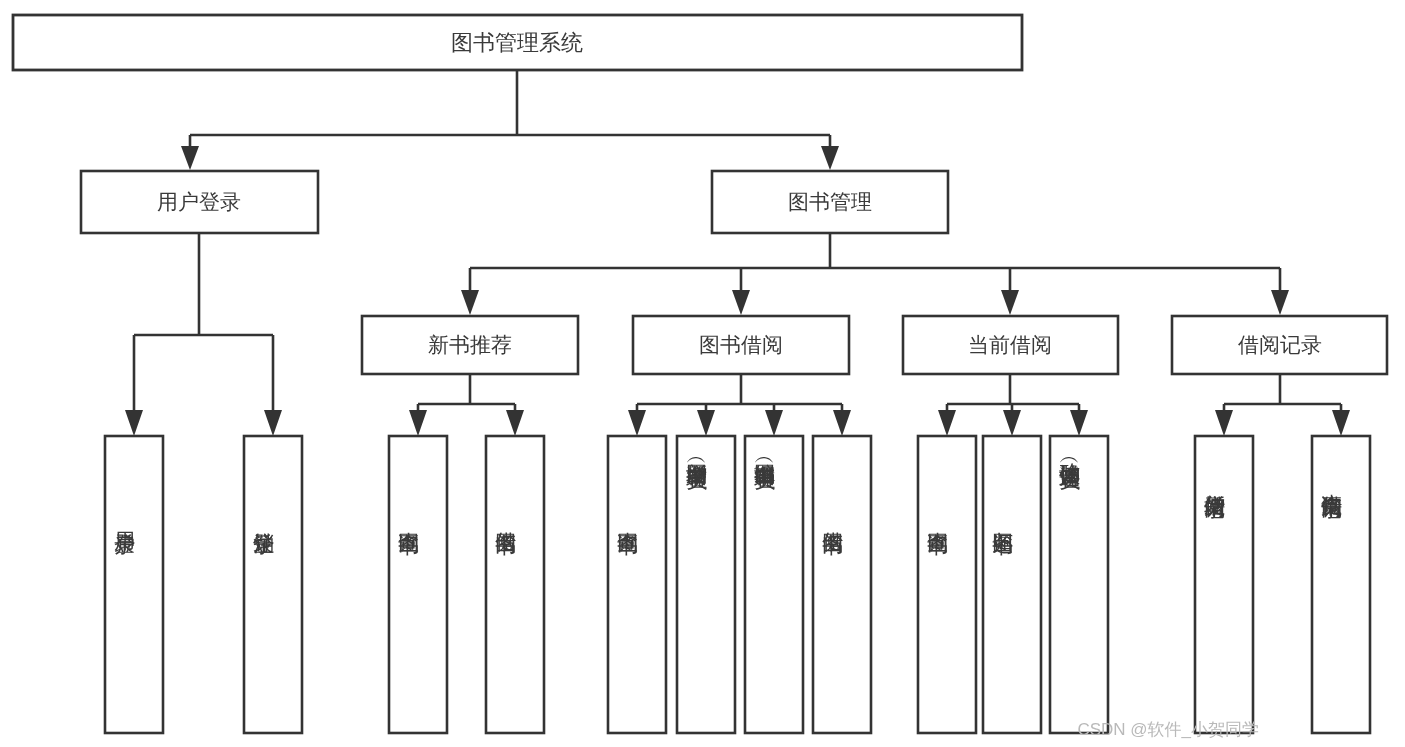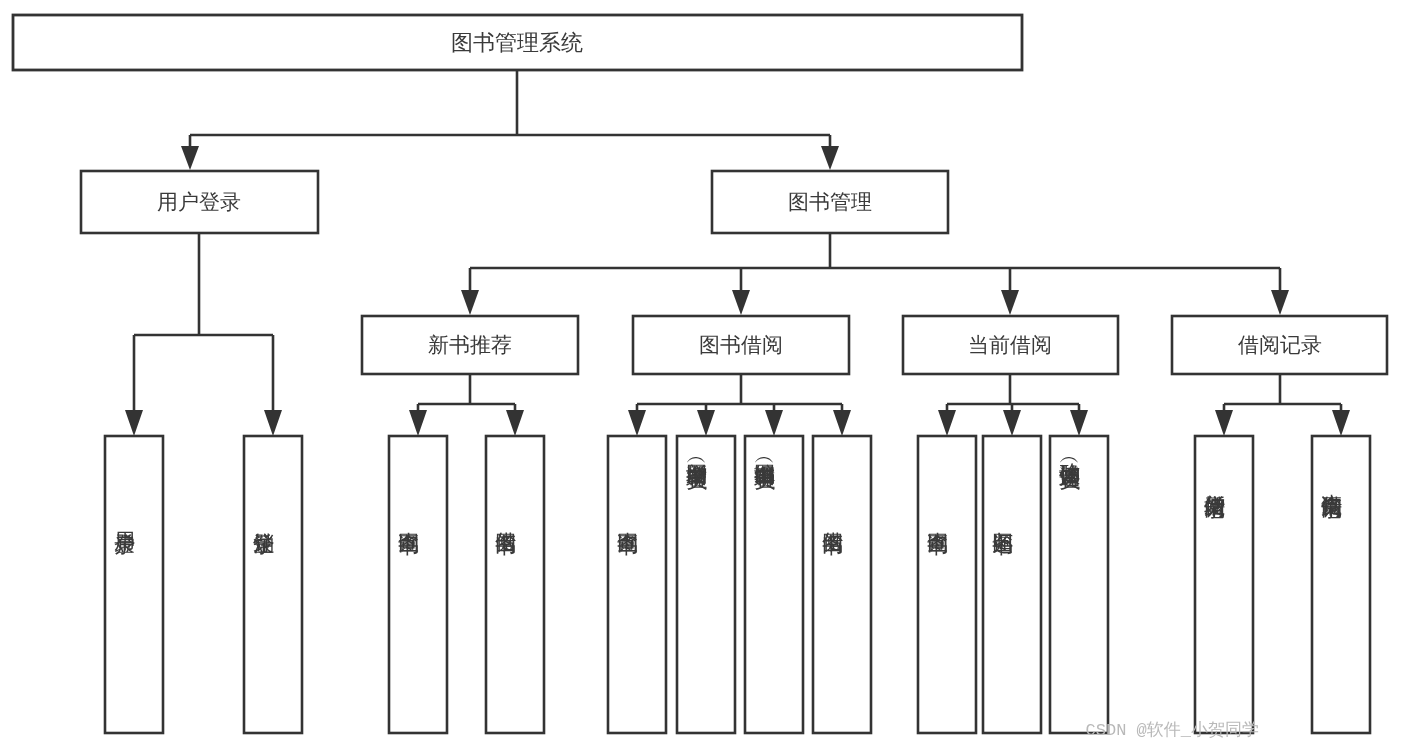--- a/index.html
+++ b/index.html
@@ -68,21 +68,21 @@
     letter-spacing: 1px;
     white-space: nowrap;
     text-align: start;
     pointer-events: none;
     user-select: none;
   }
   .watermark {
     position: absolute;
     right: 8px;
     bottom: 6px;
-    font-family: Liberation Mono, monospace;
+    font-family: Liberation Sans, sans-serif;
     font-size: 17px;
     color: #b9b9b9;
     white-space: nowrap;
     user-select: none;
   }
 </style>
 </head>
 <body>
 
 <div id="diagram-root">

